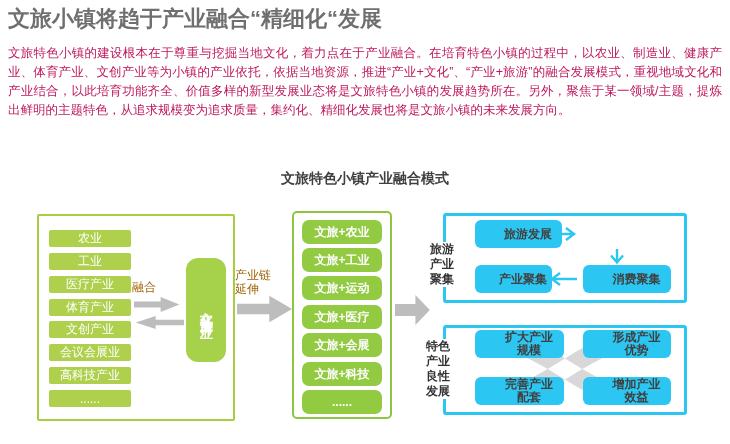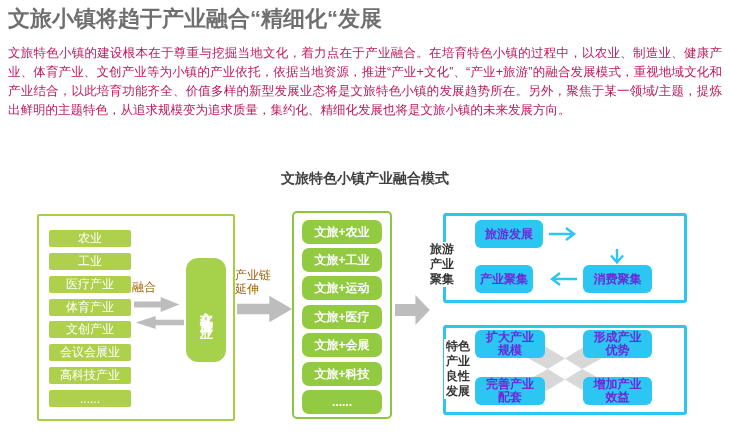--- a/index.html
+++ b/index.html
@@ -15,22 +15,22 @@
         font-size:12px;font-weight:normal;display:flex;align-items:center;justify-content:center;}
   .pbox{left:302px;width:80px;height:24px;background:#92ca41;border-radius:7px;color:#fff;
         font-size:12px;font-weight:bold;display:flex;align-items:center;justify-content:center;}
   .core-box{left:186px;top:258px;width:40px;height:104px;background:#a6d14a;border-radius:12px;
         display:flex;align-items:center;justify-content:center;}
   .core-text{writing-mode:vertical-rl;color:#fff;font-size:13px;font-weight:bold;letter-spacing:3px;}
   .lbl{font-weight:normal;color:#a16207;font-size:12px;white-space:pre-line;line-height:14px;}
   .panel-cyan{border:3px solid #2cc6f2;box-sizing:border-box;border-radius:3px;background:#fff;}
   .side-lbl{width:28px;background:#fff;font-weight:bold;color:#333;font-size:12px;line-height:15px;
         text-align:center;white-space:pre-line;}
-  .cbox{background:#2cc6f2;border-radius:6px;color:#6d28d9;font-size:12px;font-weight:bold;line-height:13px;
-        display:flex;align-items:center;justify-content:center;text-align:center;white-space:pre-line;}
+  .cbox{background:#2cc6f2;border-radius:6px;color:#404040;font-size:12px;font-weight:bold;line-height:13px;
+        display:flex;align-items:center;justify-content:center;text-align:center;white-space:pre-line;padding-left:19px;}
   svg{display:block;}
 </style>
 </head>
 <body>
 
 <div class="page">
 
   <div class="abs page-title">文旅小镇将趋于产业融合“精细化“发展</div>
   <div class="abs intro">文旅特色小镇的建设根本在于尊重与挖掘当地文化，着力点在于产业融合。在培育特色小镇的过程中，以农业、制造业、健康产业、体育产业、文创产业等为小镇的产业依托，依据当地资源，推进“产业+文化”、“产业+旅游”的融合发展模式，重视地域文化和产业结合，以此培育功能齐全、价值多样的新型发展业态将是文旅特色小镇的发展趋势所在。另外，聚焦于某一领域/主题，提炼出鲜明的主题特色，从追求规模变为追求质量，集约化、精细化发展也将是文旅小镇的未来发展方向。</div>
   <div class="abs fig-title">文旅特色小镇产业融合模式</div>
@@ -95,21 +95,21 @@
 
   <div class="abs panel-cyan" style="left:443px;top:325px;width:244px;height:90px"></div>
   <svg class="abs" style="left:498px;top:331px" width="134" height="76" viewBox="0 0 140 76">
     <g fill="#d8d8d8">
       <path d="M 2,10 L 22,1 Q 50,14 70,27 L 52,38 Q 26,24 2,10 Z"></path>
       <path d="M 138,10 L 118,1 Q 90,14 70,27 L 88,38 Q 114,24 138,10 Z"></path>
       <path d="M 2,66 L 22,75 Q 50,62 70,49 L 52,38 Q 26,52 2,66 Z"></path>
       <path d="M 138,66 L 118,75 Q 90,62 70,49 L 88,38 Q 114,52 138,66 Z"></path>
     </g>
   </svg>
-  <div class="abs side-lbl" style="left:444px;top:339px">特色
+  <div class="abs side-lbl" style="left:424px;top:339px">特色
 产业
 良性
 发展</div>
   <div class="abs cbox" style="left:475px;top:330px;width:70px;height:28px">扩大产业
 规模</div>
   <div class="abs cbox" style="left:583px;top:330px;width:69px;height:28px">形成产业
 优势</div>
   <div class="abs cbox" style="left:475px;top:377px;width:70px;height:28px">完善产业
 配套</div>
   <div class="abs cbox" style="left:583px;top:377px;width:69px;height:28px">增加产业

